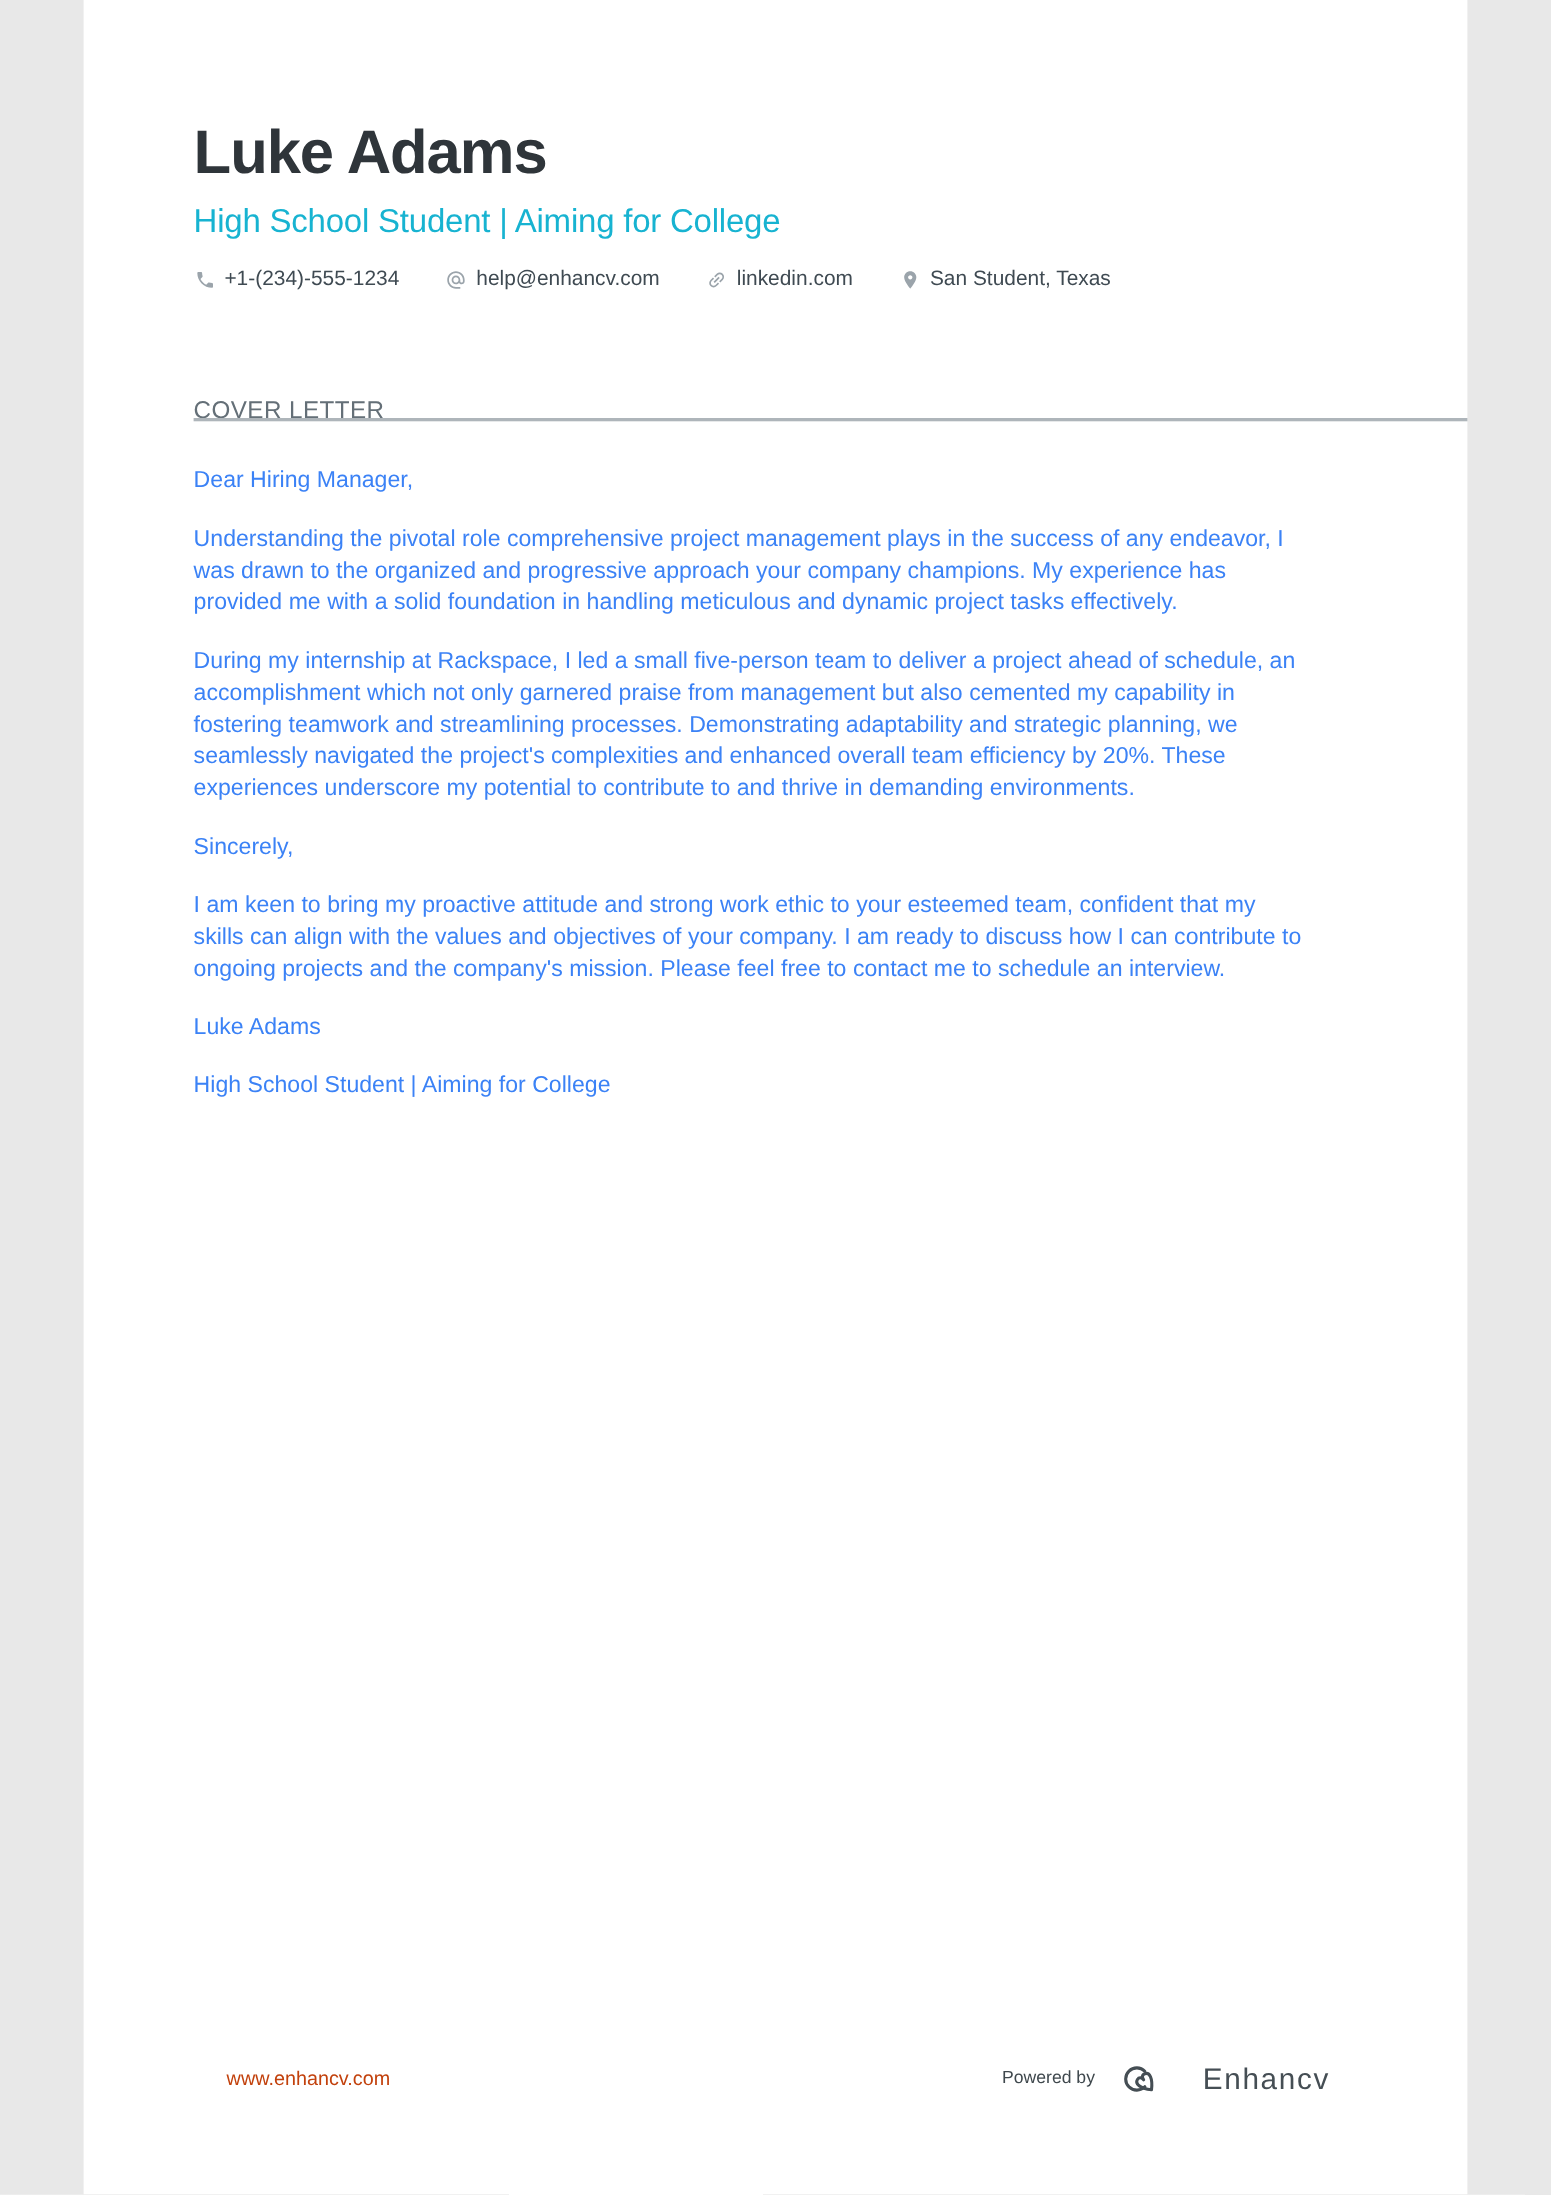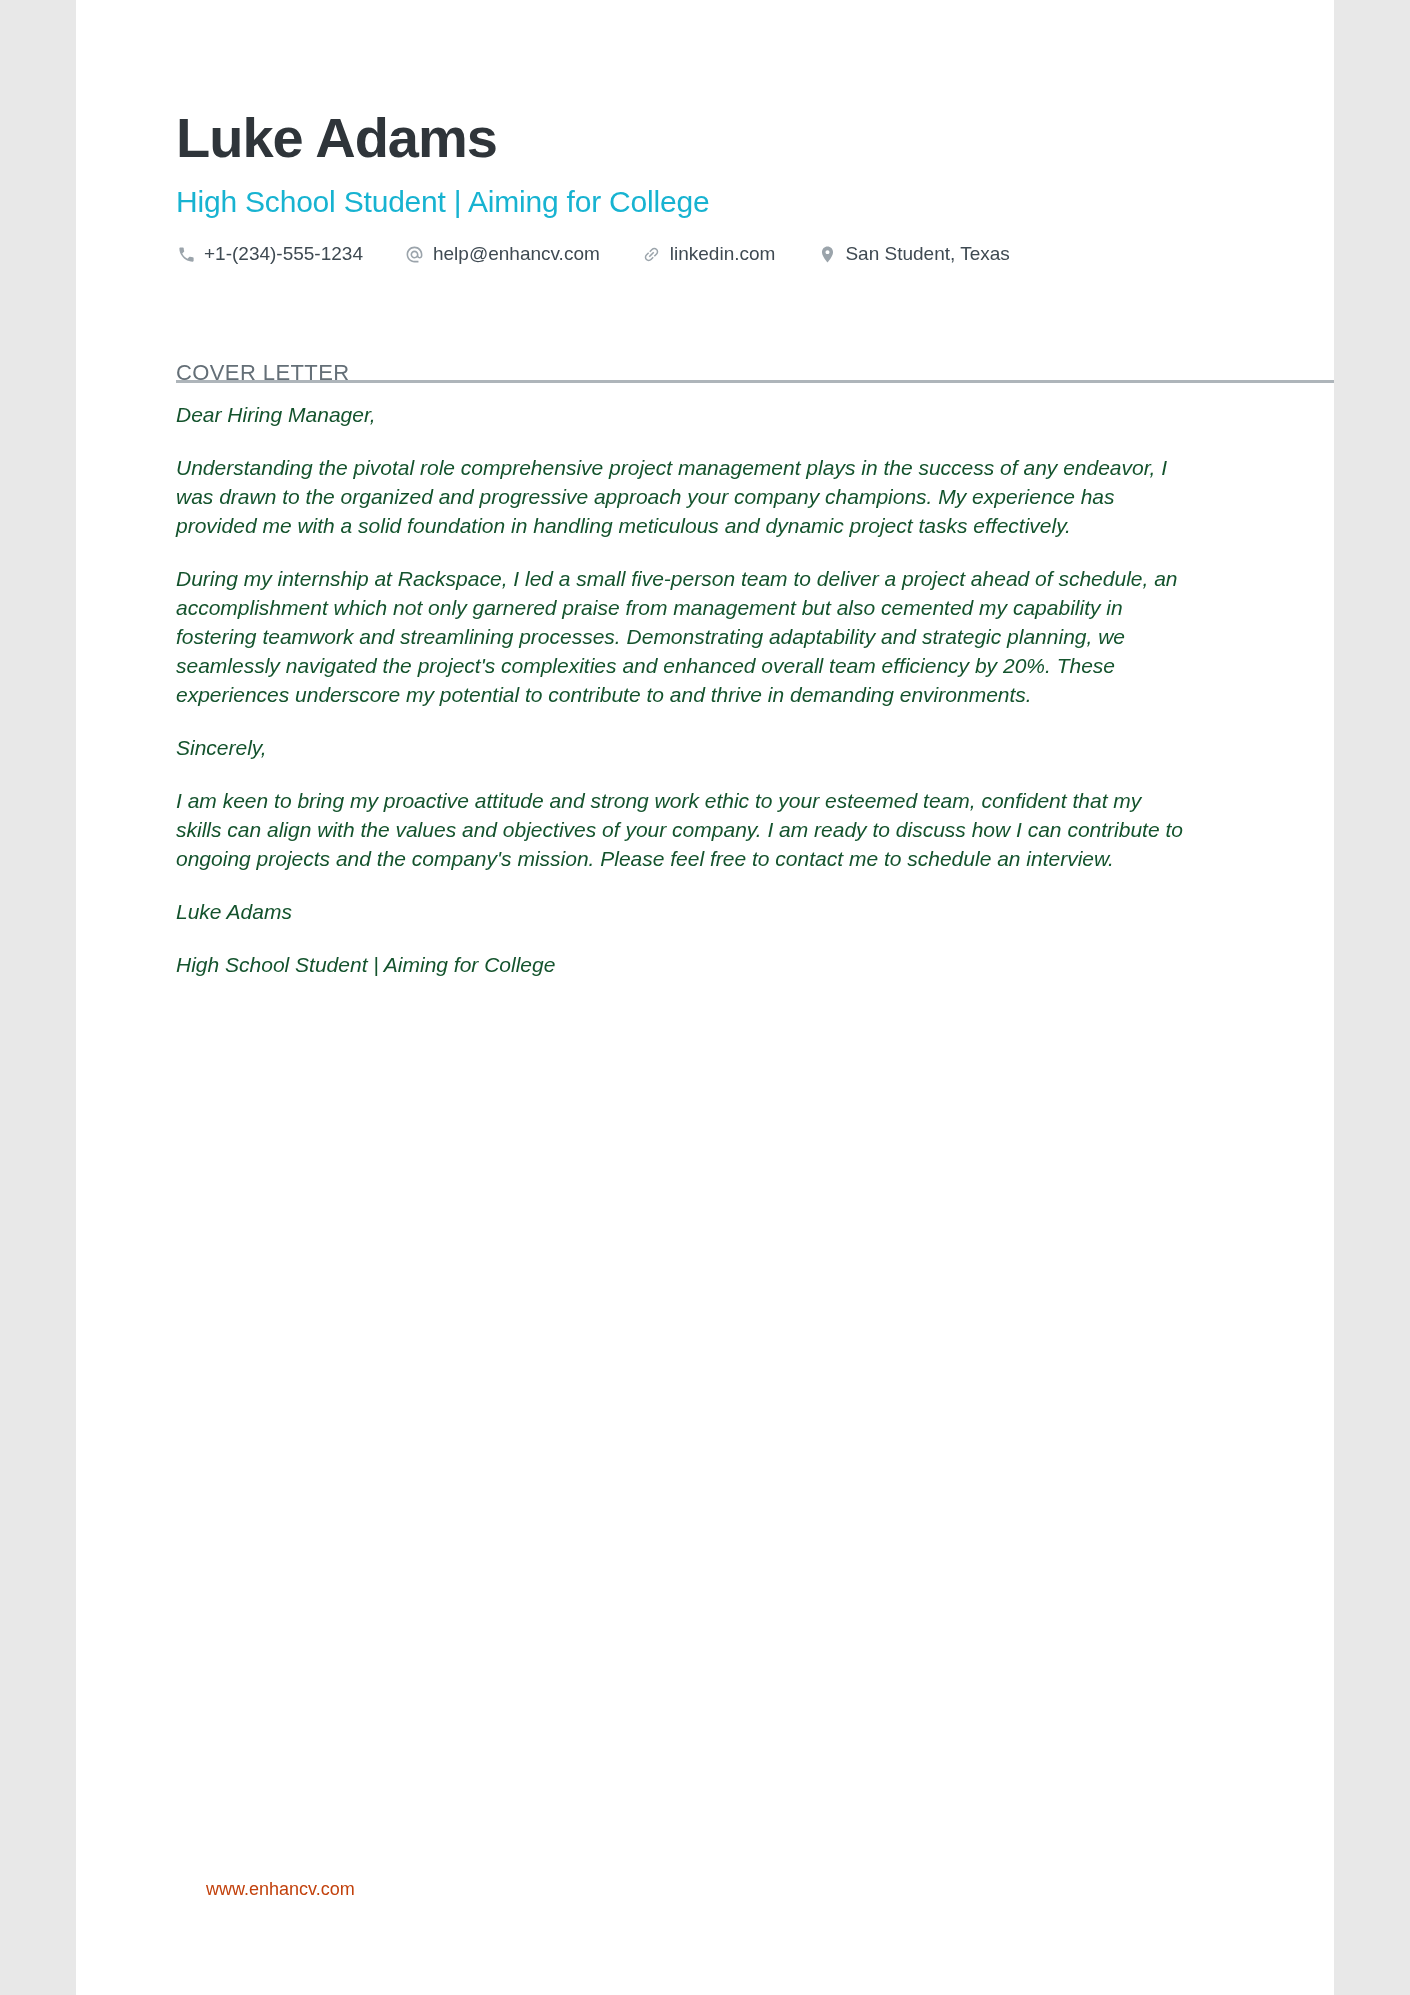--- a/index.html
+++ b/index.html
@@ -32,22 +32,22 @@
   .cicon svg{width:19px;height:19px;fill:#9ba4ab;}
   .section-head{
     top:360px;
     font-size:22px;color:#646f77;letter-spacing:0.4px;
   }
   .rule{
     position:absolute;left:100px;top:380px;
     width:1183px;height:3px;background:#aeb5ba;
   }
   .letter{
-    top:400px;
-    font-size:21px;line-height:29px;color:#14532d;font-style:italic;
+    top:422px;
+    font-size:21px;line-height:29px;color:#3b82f6;
   }
   .letter p{margin:0 0 24px 0;}
   .footer-left{
     position:absolute;left:130px;top:1879px;
     font-size:18px;color:#c2410c;text-decoration:none;
   }
   .footer-right{
     position:absolute;right:125px;top:1871px;
     display:flex;align-items:center;gap:20px;
   }
@@ -110,14 +110,26 @@
     <p>Understanding the pivotal role comprehensive project management plays in the success of any endeavor, I<br>was drawn to the organized and progressive approach your company champions. My experience has<br>provided me with a solid foundation in handling meticulous and dynamic project tasks effectively.</p>
     <p>During my internship at Rackspace, I led a small five-person team to deliver a project ahead of schedule, an<br>accomplishment which not only garnered praise from management but also cemented my capability in<br>fostering teamwork and streamlining processes. Demonstrating adaptability and strategic planning, we<br>seamlessly navigated the project's complexities and enhanced overall team efficiency by 20%. These<br>experiences underscore my potential to contribute to and thrive in demanding environments.</p>
     <p>Sincerely,</p>
     <p>I am keen to bring my proactive attitude and strong work ethic to your esteemed team, confident that my<br>skills can align with the values and objectives of your company. I am ready to discuss how I can contribute to<br>ongoing projects and the company's mission. Please feel free to contact me to schedule an interview.</p>
     <p>Luke Adams</p>
     <p>High School Student | Aiming for College</p>
   </div>
 
   <a class="footer-left" href="#">www.enhancv.com</a>
 
+  <div class="footer-right">
+    <span class="powered-by">Powered by</span>
+    <span class="brand-logo">
+      <svg width="58" height="38" viewBox="0 0 62 38" fill="none" stroke="#454e54" stroke-width="3" stroke-linecap="round" stroke-linejoin="round">
+        <path d="M 27.5 11.5 A 10.8 10.8 0 1 0 27.5 26.5"></path>
+        <g transform="translate(34,29.5) rotate(-38)">
+          <path d="M0 0 C -8 -8 -9.2 -14.6 -4.6 -16.3 C -1.6 -17.4 0 -15 0 -12.4 C 0 -15 1.6 -17.4 4.6 -16.3 C 9.2 -14.6 8 -8 0 0 Z"></path>
+        </g>
+      </svg>
+    </span>
+    <span class="brand-name">Enhancv</span>
+  </div>
 
 </div>
 
 </body></html>

